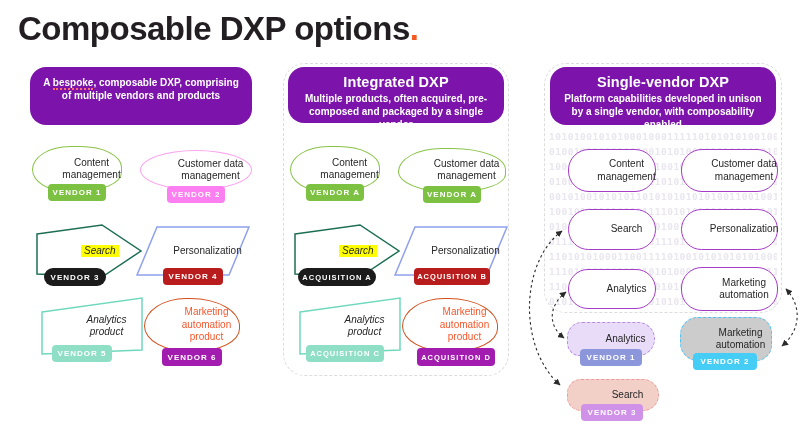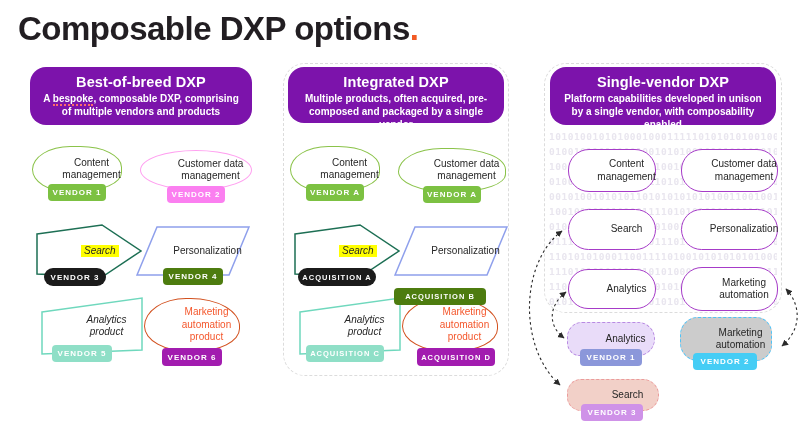--- a/index.html
+++ b/index.html
@@ -38,21 +38,21 @@
   .hl{background:#ffff00;padding:0 3px;}
   
   .badge{
     position:absolute;color:#fff;font-weight:bold;font-size:8px;letter-spacing:1px;
     display:flex;align-items:center;justify-content:center;border-radius:4px;
     height:17px;box-sizing:border-box;white-space:nowrap;z-index:5;
   }
   .bg-green{background:#7cc142;}
   .bg-pink{background:#fb7ff0;}
   .bg-black{background:#1b1b1b;}
-  .bg-peri{background:#4d7c0f;}
+  .bg-peri{background:#b91c1c;}
   .bg-mint{background:#8fdfc7;}
   .bg-rust{background:#a21caf;}
   .bg-blue{background:#8b97da;}
   .bg-cyan{background:#45cdf5;}
   .bg-orchid{background:#cf92e8;}
   .badge.small-caps{font-size:7.5px;}
   
   .binary{
     font-family:"DejaVu Sans Mono",monospace;font-weight:bold;font-size:9.5px;
     color:#e9e6ef;line-height:15px;white-space:pre-line;overflow:hidden;letter-spacing:.5px;
@@ -84,21 +84,20 @@
 0010100101010110101010101010011001001101
 1001010010101001111010101010101010101011
 0101010101010100101001110101010101010110
 0111010010101010011101001010010101010010
 1101010100011001111010010101010101000100
 1110101010011101010100011010111101011101
 1101010101010010101010111010101010101101
 0101001010100101010101110101010101010010</div>
 
 <div class="abs col-header" style="left:30px;top:67px;width:222px;height:58px;">
-  <div class="h-title">Best-of-breed DXP</div>
   <div class="h-sub"><span>A </span><span class="flagged">bespoke</span><span>, composable DXP, comprising of multiple vendors and products</span></div>
 </div>
 
 <div class="abs blob green" style="left:32px;top:146px;width:90px;height:46px;">
   <div class="shape-label">Content management</div>
 </div>
 <div class="badge bg-green" style="left:48px;top:184px;width:58px;">VENDOR 1</div>
 
 <div class="abs blob pink" style="left:140px;top:150px;width:112px;height:40px;">
   <div class="shape-label">Customer data management</div>
@@ -166,21 +165,21 @@
 <div class="badge bg-black small-caps" style="left:298px;top:268px;width:78px;height:18px;border-radius:9px;">ACQUISITION A</div>
 
 <div class="shape-wrap" style="left:394px;top:226px;width:114px;height:50px;">
   <svg class="svg-shape" width="114" height="50" viewBox="0 0 114 50">
     <polygon points="21,1 113,1 93,49 1,49" fill="#ffffff" stroke="#8fa0ec" stroke-width="1.5"></polygon>
   </svg>
   <div class="shape-overlay">
       <span class="shape-label">Personalization</span>
     </div>
 </div>
-<div class="badge bg-peri small-caps" style="left:394px;top:268px;width:92px;margin-top:20px;">ACQUISITION B</div>
+<div class="badge bg-peri small-caps" style="left:414px;top:268px;width:76px;">ACQUISITION B</div>
 
 <div class="shape-wrap" style="left:298px;top:296px;width:104px;height:60px;">
   <svg class="svg-shape" width="104" height="60" viewBox="0 0 104 60">
     <polygon points="2,16 102,2 102,54 2,58" fill="#ffffff" stroke="#6fd8bd" stroke-width="1.5"></polygon>
   </svg>
   <div class="shape-overlay">
       <span class="shape-label italic" style="max-width:62px;">Analytics product</span>
     </div>
 </div>
 <div class="badge bg-mint small-caps" style="left:306px;top:345px;width:78px;">ACQUISITION C</div>

